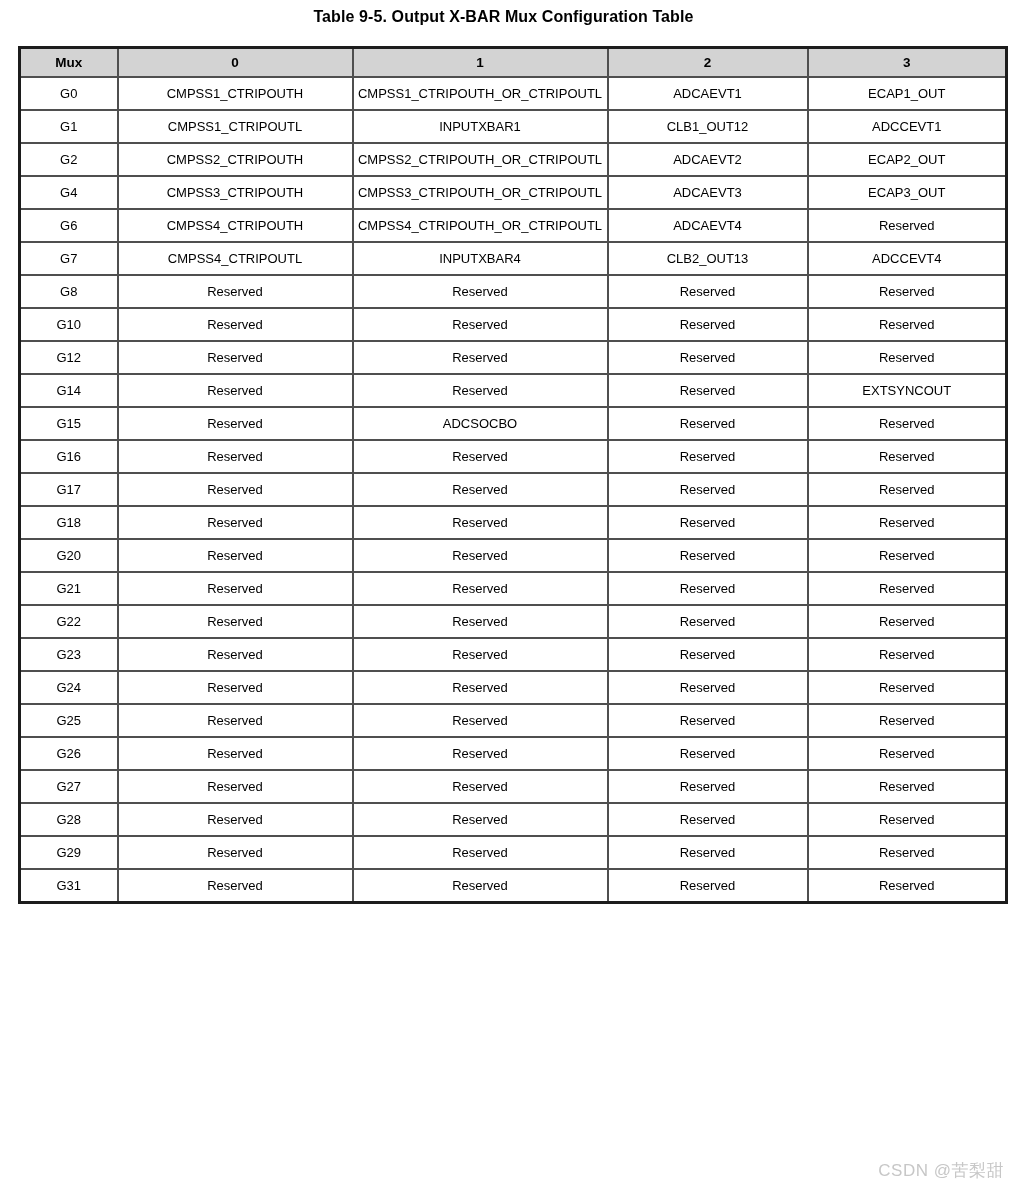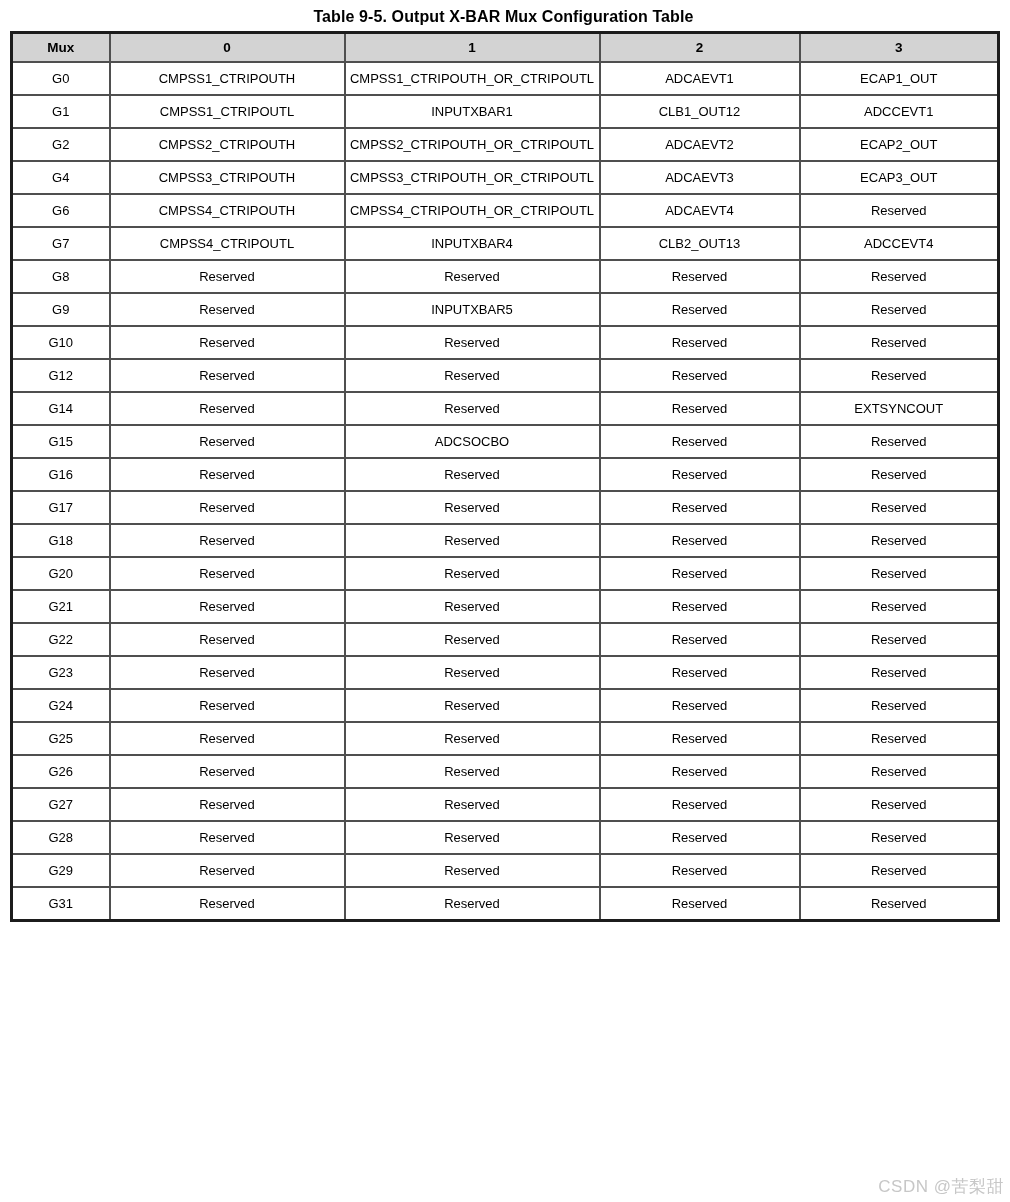--- a/index.html
+++ b/index.html
@@ -12,28 +12,28 @@
     height: 1202px;
     position: relative;
     overflow: hidden;
     font-family: "Liberation Sans", sans-serif;
     color: #000;
   }
   .doc-title {
     width: 987px;
     margin-left: 10px;
     padding-top: 8px;
-    padding-bottom: 5px;
+    padding-bottom: 20px;
     text-align: center;
     font-size: 16px;
     font-weight: bold;
     letter-spacing: 0.1px;
   }
   table.mux-table {
-    margin-left: 10px;
+    margin-left: 18px;
     width: 987px;
     border-collapse: collapse;
     table-layout: fixed;
     border: 3px solid var(--outer-border, #1c1c1c);
   }
   table.mux-table th,
   table.mux-table td {
     border: 2px solid var(--border, #4f4f4f);
     text-align: center;
     vertical-align: middle;
@@ -45,21 +45,21 @@
   }
   table.mux-table th {
     background: var(--header-bg, #d3d3d3);
     font-weight: bold;
     padding: 3px 4px;
     font-size: 13.5px;
   }
   .watermark {
     position: absolute;
     right: 6px;
-    bottom: 4px;
+    bottom: 20px;
     font-size: 17px;
     color: var(--watermark, #c7c7c7);
     letter-spacing: 0.5px;
     pointer-events: none;
   }
 </style>
 </head>
 <body>
 
 <div class="doc-title">Table 9-5. Output X-BAR Mux Configuration Table</div>
@@ -125,27 +125,20 @@
         <td>ADCCEVT4</td>
       </tr>
       <tr>
         <td>G8</td>
         <td>Reserved</td>
         <td>Reserved</td>
         <td>Reserved</td>
         <td>Reserved</td>
       </tr>
       <tr>
-        <td>G9</td>
-        <td>Reserved</td>
-        <td>INPUTXBAR5</td>
-        <td>Reserved</td>
-        <td>Reserved</td>
-      </tr>
-      <tr>
         <td>G10</td>
         <td>Reserved</td>
         <td>Reserved</td>
         <td>Reserved</td>
         <td>Reserved</td>
       </tr>
       <tr>
         <td>G12</td>
         <td>Reserved</td>
         <td>Reserved</td>

